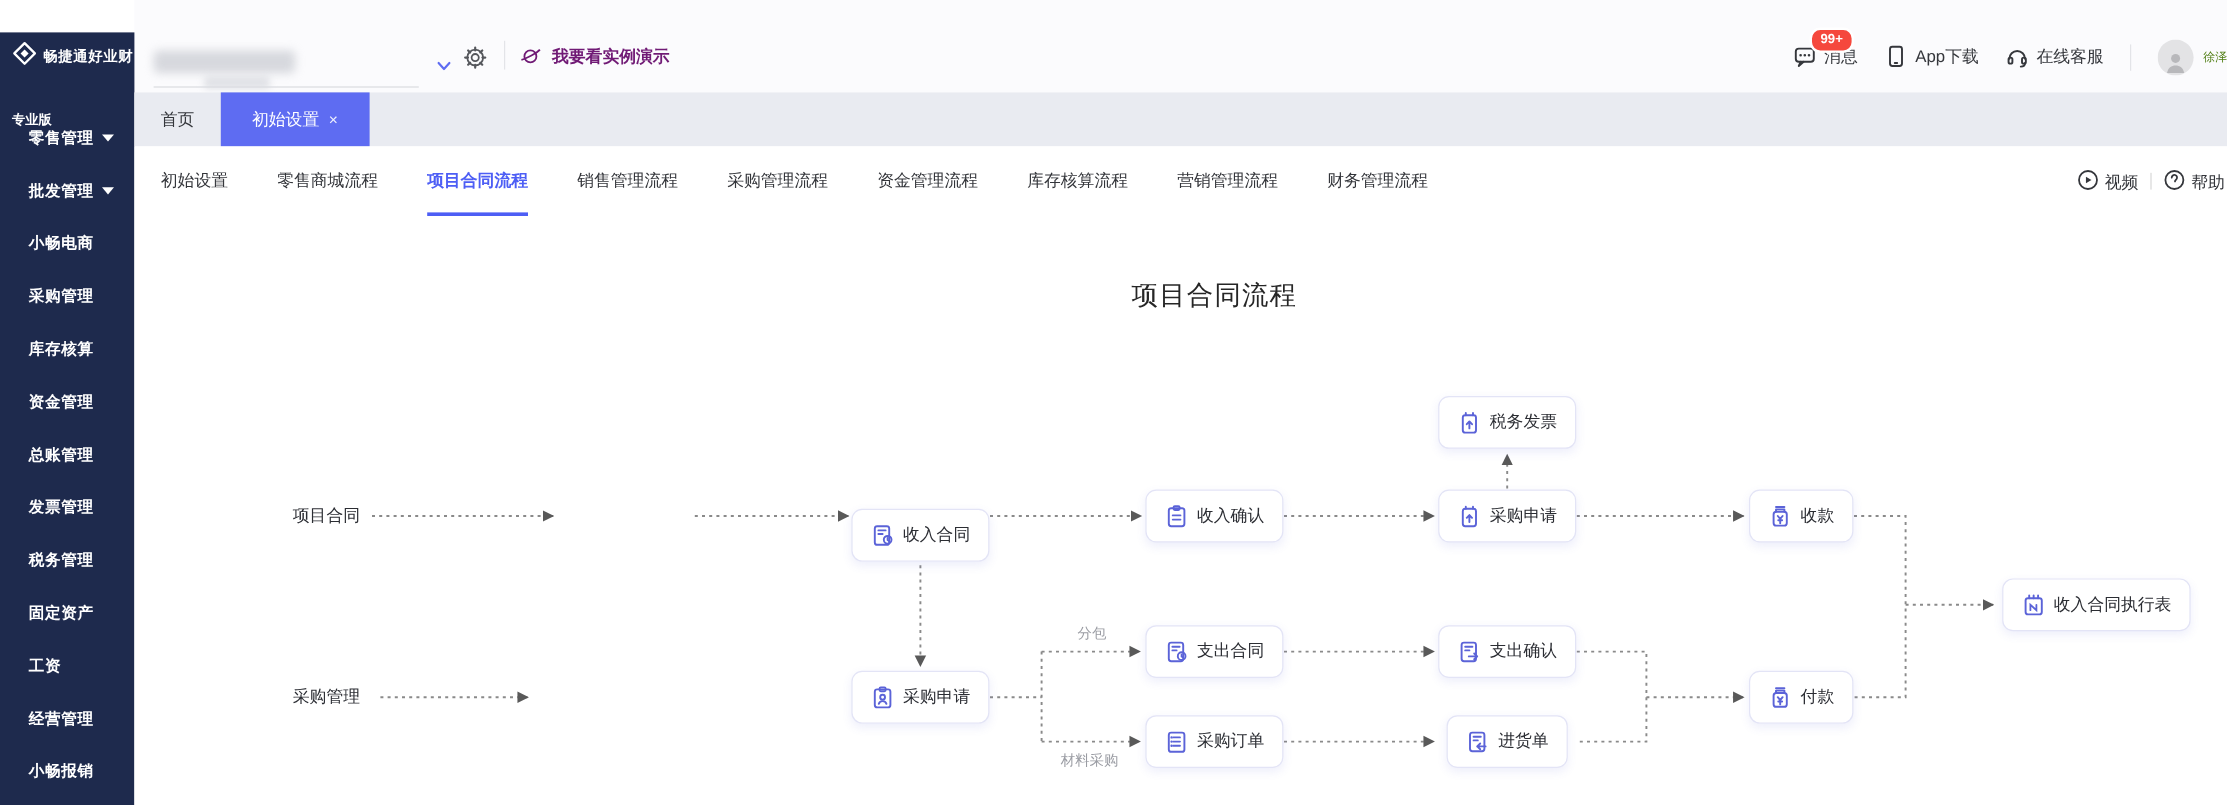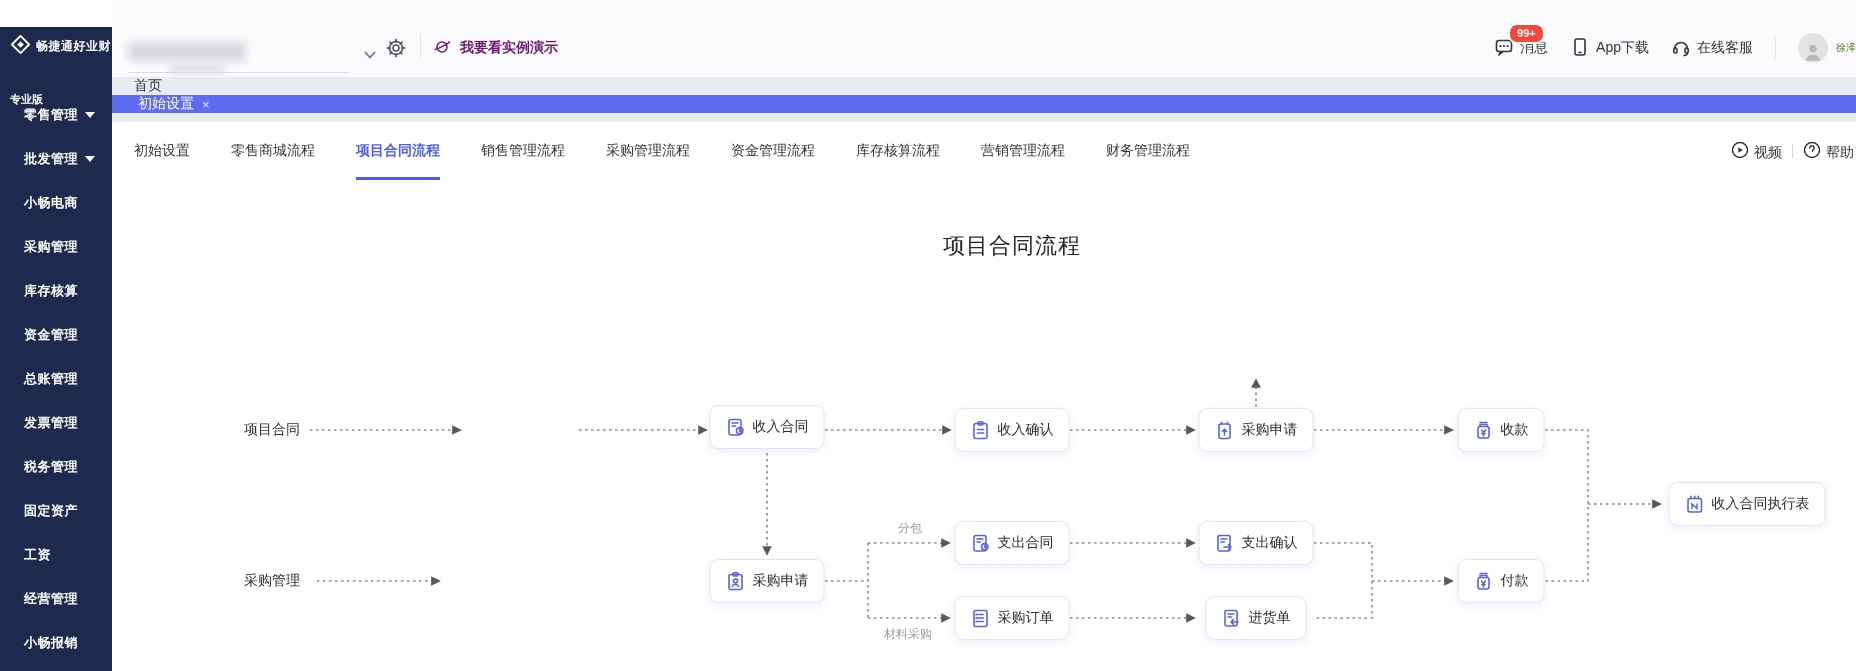--- a/index.html
+++ b/index.html
@@ -27,21 +27,21 @@
   
   .sidebar { position:absolute; left:0; top:27px; width:112px; height:644px; background:#1e2a4d; color:#fff; }
   .logo-row { position:absolute; left:10px; top:7px; display:flex; align-items:center; gap:5px; white-space:nowrap;justify-content:space-between; }
   .logo-name { font-size:12px; font-weight:bold; letter-spacing:.5px; }
   .edition { position:absolute; left:10px; top:33px; font-size:11px; font-weight:bold;margin-top:32px; }
   .menu { position:absolute; left:0; top:66px; width:133px; }
   .menu-item { height:44px; display:flex; align-items:center; padding-left:24px; font-size:13px; font-weight:bold; cursor:pointer; letter-spacing:.5px; }
   .caret { width:0; height:0; border-left:5px solid transparent; border-right:5px solid transparent; border-top:6px solid #fff; margin-left:7px; }
 
   
-  .tabstrip { position:absolute; left:112px; top:77px; width:1744px; height:45px; background:#e9ebf1; display:flex; align-items:stretch;flex-direction:column; }
+  .tabstrip { position:absolute; left:112px; top:77px; width:1744px; height:45px; background:#e9ebf1; display:flex; align-items:stretch; }
   .tab { display:flex; align-items:center; padding:0 22px; font-size:14px; color:#35373c; cursor:pointer; }
   .tab.active { background:#5e6cf2; color:#fff; padding:0 26px; gap:8px; }
   .tab-close { font-size:13px; opacity:.9; cursor:pointer; }
 
   
   .panel { position:absolute; left:112px; top:122px; width:1744px; height:549px; background:#fff; }
   .subnav { position:relative; height:58px; display:flex; align-items:center; gap:41px; padding:0 22px; }
   .subnav-item { font-size:14px; color:#33353a; cursor:pointer; height:58px; display:flex; align-items:center; border-bottom:3px solid transparent; border-top:3px solid transparent; white-space:nowrap; }
   .subnav-item.active { color:#4d5ef5; border-bottom-color:#4d5ef5; font-weight:bold; }
   .subnav-right { position:absolute; right:0; top:0; height:58px; display:flex; align-items:center; gap:10px; padding-right:2px; font-size:14px; color:#33353a; white-space:nowrap; }
@@ -342,31 +342,37 @@
           <path d="M1202 361H1260V436H1202"></path>
           <path d="M1260 399H1341" marker-end="url(#arr)"></path>
           <path d="M1433 248H1476V399H1433"></path>
           <path d="M1476 322H1549" marker-end="url(#arr)"></path>
         </g>
       </svg>
 
       <div class="lane-label" style="left:160px;top:248px">项目合同</div>
       <div class="lane-label" style="left:160px;top:399px">采购管理</div>
 
-      <div class="node" style="left:655px;top:245px">
+      <div class="node" style="left:655px;top:264px">
         <svg class="nicon" viewBox="0 0 20 20">
             <use href="#sym-doc-clock"></use>
           </svg>
         <span>收入合同</span>
       </div>
       <div class="node" style="left:900px;top:248px">
         <svg class="nicon" viewBox="0 0 20 20">
             <use href="#sym-board-list"></use>
           </svg>
         <span>收入确认</span>
+      </div>
+      <div class="node" style="left:1144px;top:170px">
+        <svg class="nicon" viewBox="0 0 20 20">
+            <use href="#sym-invoice-up"></use>
+          </svg>
+        <span>税务发票</span>
       </div>
       <div class="node" style="left:1144px;top:248px">
         <svg class="nicon" viewBox="0 0 20 20">
             <use href="#sym-invoice-up"></use>
           </svg>
         <span>采购申请</span>
       </div>
       <div class="node" style="left:1389px;top:248px">
         <svg class="nicon" viewBox="0 0 20 20">
             <use href="#sym-money"></use>

